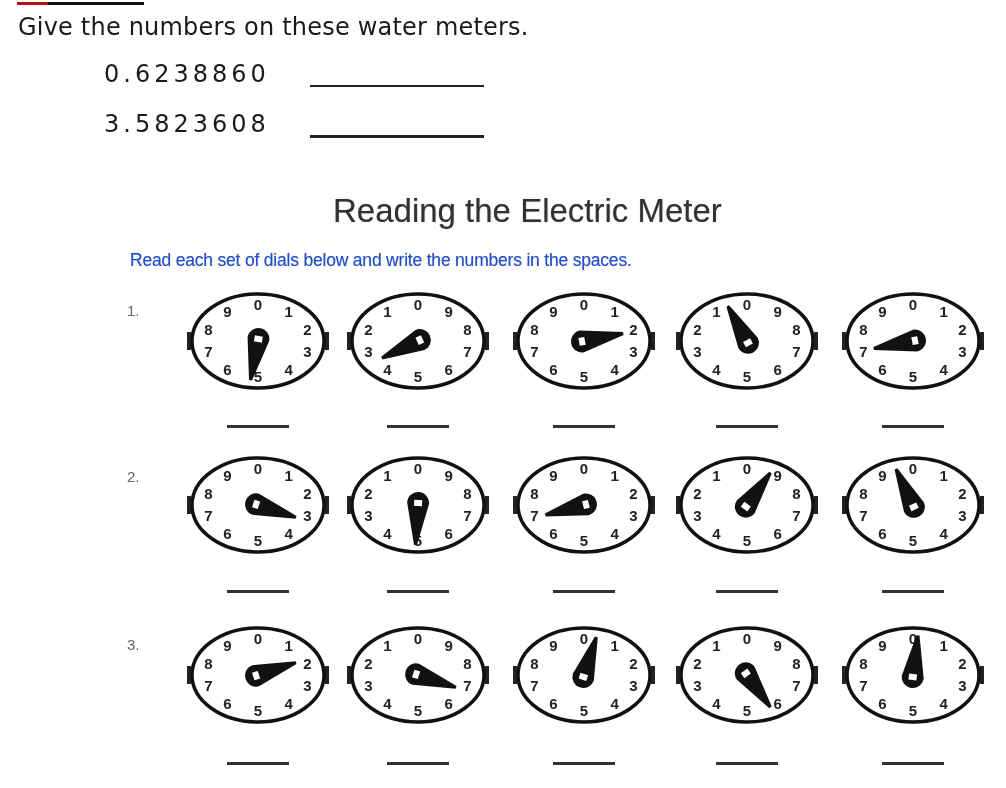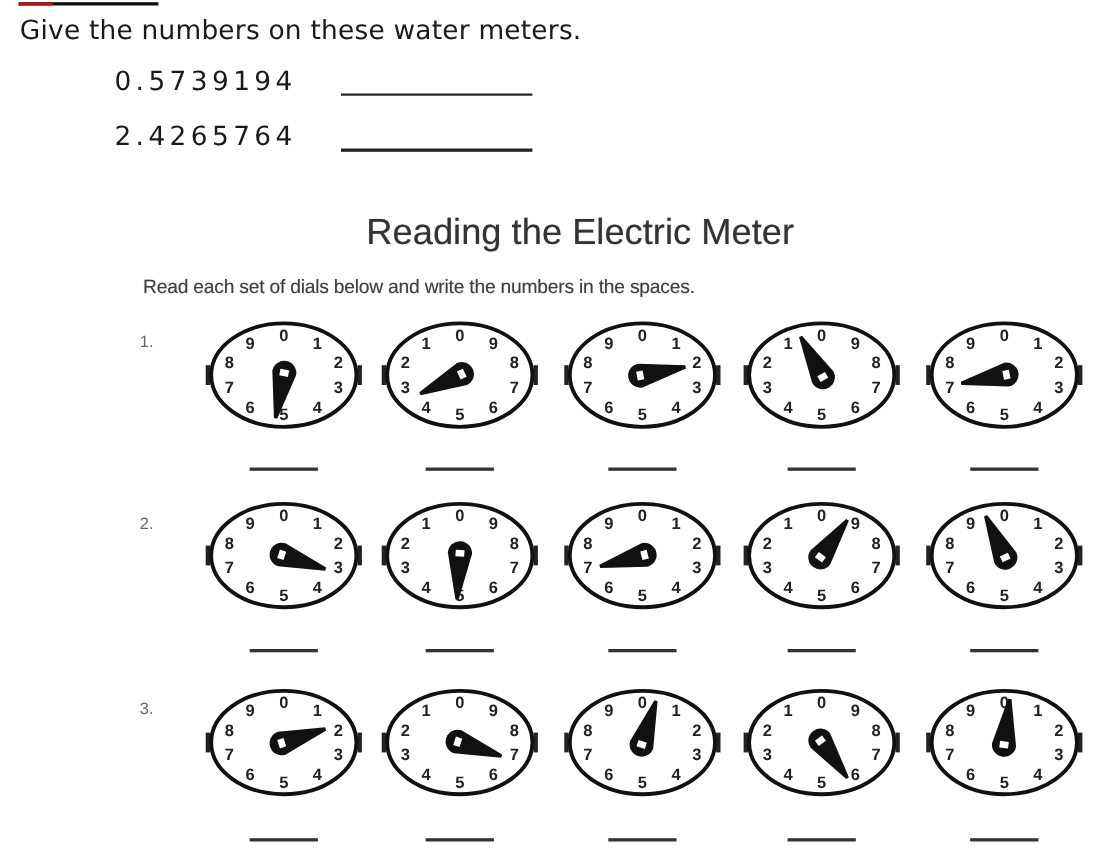--- a/index.html
+++ b/index.html
@@ -6,41 +6,41 @@
   body{width:1006px;height:788px;position:relative;overflow:hidden;font-family:"DejaVu Sans","Liberation Sans",sans-serif;color:#1a1a1a;}
   .topbar{position:absolute;left:17px;top:2px;height:3px;width:127px;background:#111;}
   .topbar .red{position:absolute;left:0;top:0;height:3px;width:31px;background:#b01818;}
   .q-title{position:absolute;left:18px;top:13px;font-size:24px;letter-spacing:0.2px;}
   .item{position:absolute;left:104px;font-size:24px;letter-spacing:4px;}
   .item .blank{position:absolute;left:206px;top:25px;width:174px;height:2px;background:#222;}
   .item1{top:60px;}
   .item2{top:110px;}
   .item2 .blank{height:3px;}
   .ws-title{position:absolute;left:333px;top:192px;font-family:"Liberation Sans",sans-serif;font-size:33px;color:#333;text-shadow:0 0 1px #999;}
-  .ws-instr{position:absolute;left:130px;top:250px;font-family:"Liberation Sans",sans-serif;font-size:17.5px;color:#404040;text-shadow:0 0 1px #aaa;letter-spacing:-0.2px;}
+  .ws-instr{position:absolute;left:130px;top:250px;font-family:"Liberation Sans",sans-serif;font-size:17.5px;color:#1d4ed8;text-shadow:0 0 1px #aaa;letter-spacing:-0.2px;}
   .row-label{position:absolute;left:127px;font-family:"Liberation Sans",sans-serif;font-size:15px;color:#666;}
   .dial{position:absolute;width:146px;height:106px;}
   .dial svg{width:146px;height:106px;display:block;}
   .dblank{position:absolute;width:62px;height:3px;background:#333;}
 </style>
 </head>
 <body>
 
 <div class="topbar">
     <div class="red"></div>
   </div>
 
 <div class="q-title">Give the numbers on these water meters.</div>
 
 <div class="item item1">
-  <span>0.5739194</span>
+  <span>0.6238860</span>
   <div class="blank"></div>
 </div>
 <div class="item item2">
-  <span>2.4265764</span>
+  <span>3.5823608</span>
   <div class="blank"></div>
 </div>
 
 <div class="ws-title">Reading the Electric Meter</div>
 <div class="ws-instr">Read each set of dials below and write the numbers in the spaces.</div>
 
 <div id="dials-root">
     <div class="row-label" style="top: 302px;">1.</div>
     <div class="dial" style="left: 185px; top: 288px;">
       <svg viewBox="0 0 146 106">

